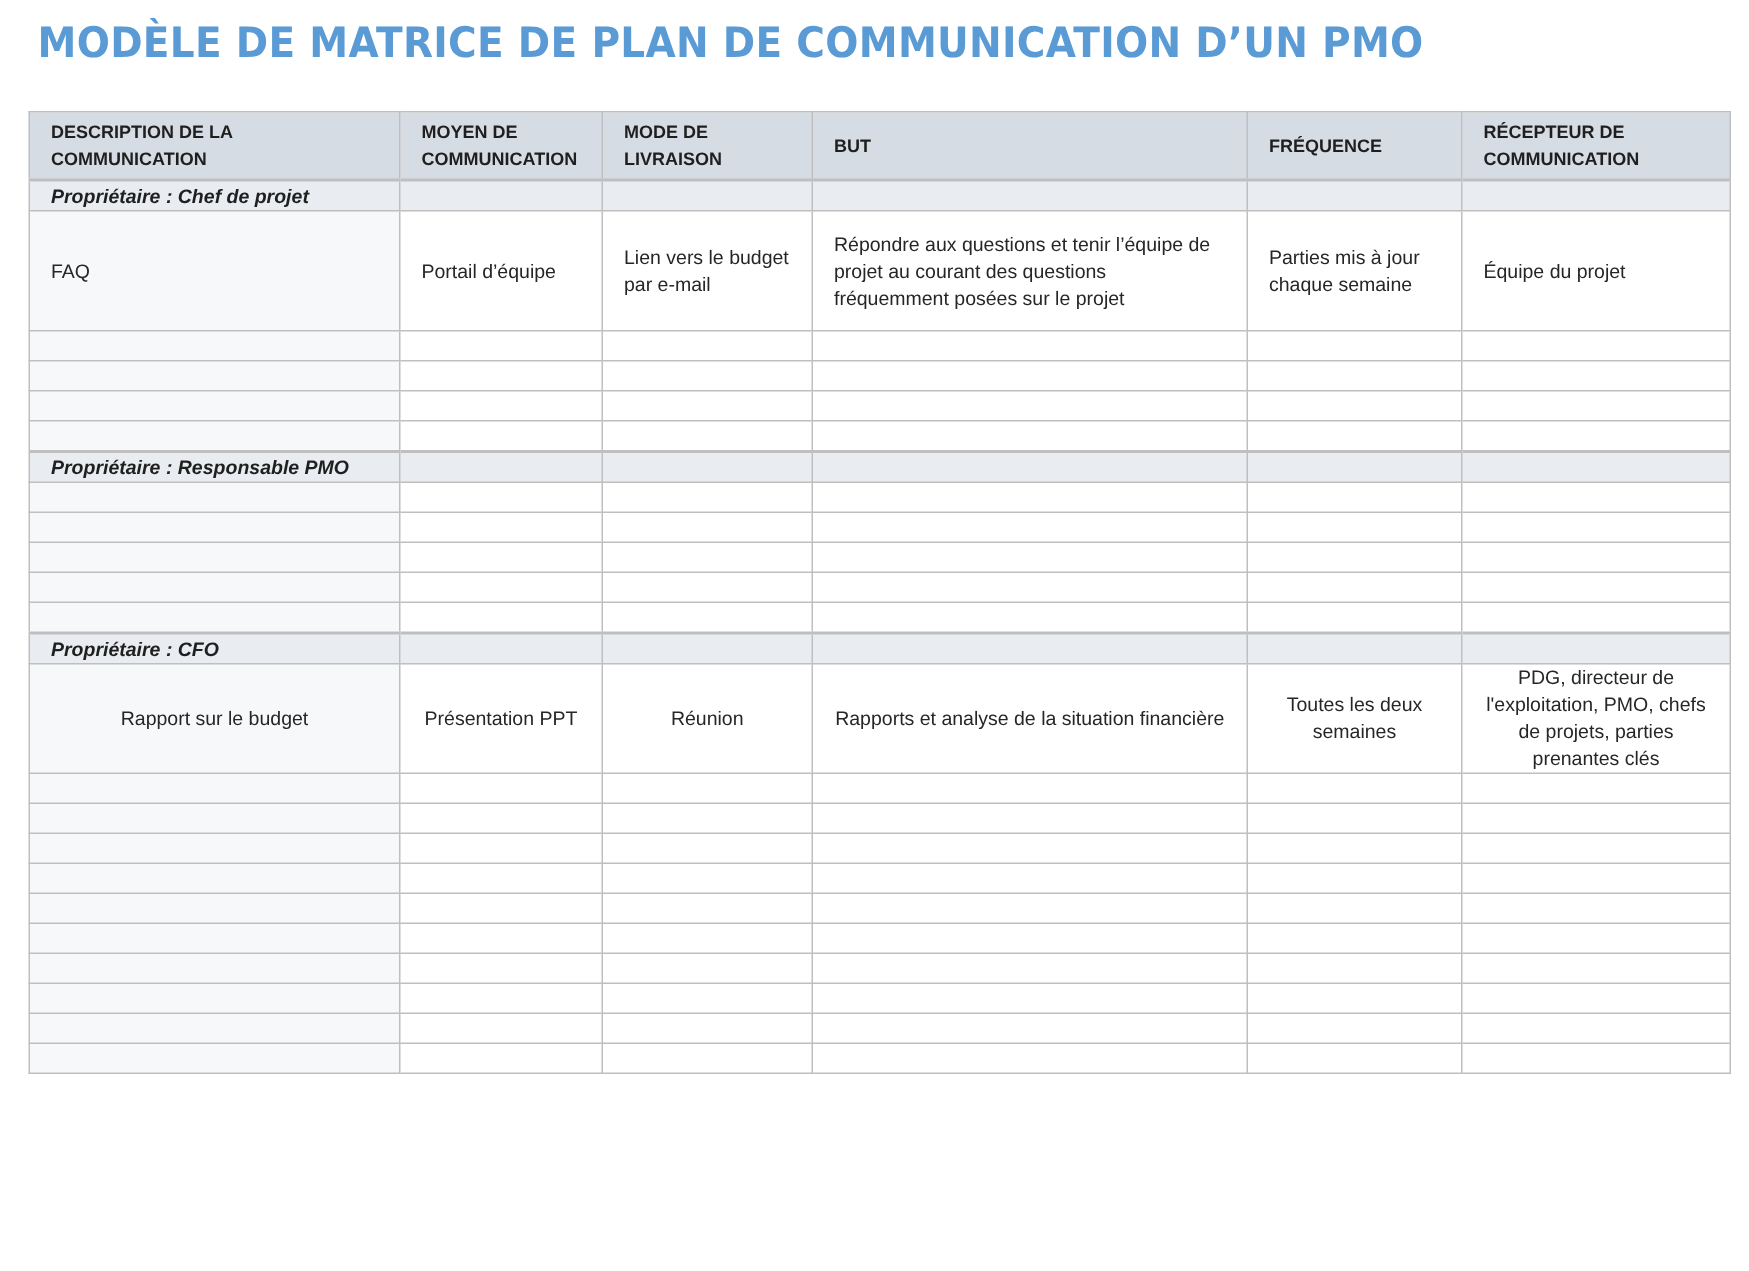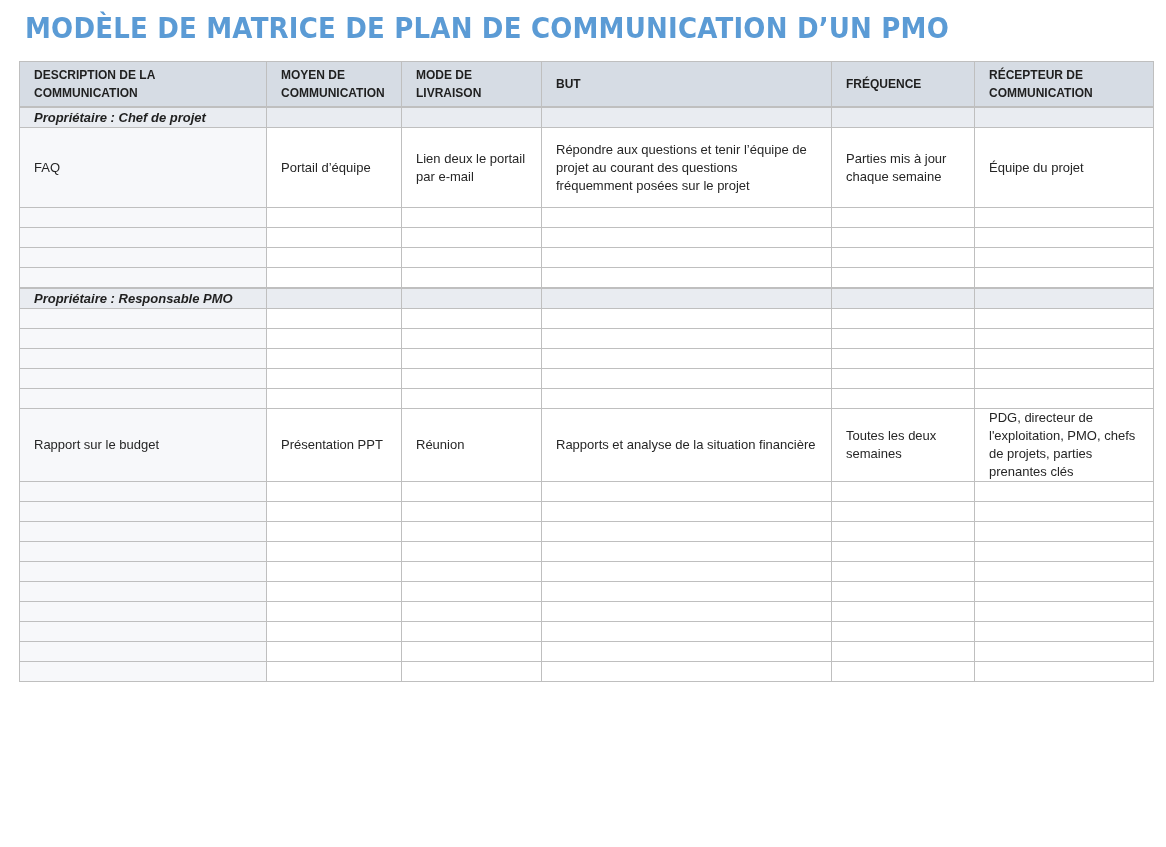--- a/index.html
+++ b/index.html
@@ -9,21 +9,21 @@
       color: #262626;
     }
     .title {
       position: absolute; left: 25px; top: 12px;
       font-size: 28px; font-weight: bold; color: #5B9BD5;
       letter-spacing: 0.2px; white-space: nowrap;
       font-family: "DejaVu Sans", "Liberation Sans", sans-serif;
       transform: scaleX(0.93); transform-origin: left center;
     }
     table.matrix {
-      position: absolute; left: 19px; top: 61px;
+      position: absolute; left: 19px; top: 74px;
       width: 1134px;
       border-collapse: collapse;
       table-layout: fixed;
       font-size: 13px;
       padding-left: 32px;
     }
     table.matrix col.c1 { width: 247px; }
     table.matrix col.c2 { width: 135px; }
     table.matrix col.c3 { width: 140px; }
     table.matrix col.c4 { width: 290px; }
@@ -56,21 +56,21 @@
       font-size: 13px;
       font-style: italic;
     }
     tr.group td:first-child { white-space: nowrap; }
     tr.data td { background: #ffffff; }
     tr.data td:first-child { background: #F7F8FA; }
     tr.blank td { height: 19px; background: #ffffff; }
     tr.blank td:first-child { background: #F7F8FA; }
     tr.r-faq td { height: 79px; }
     tr.r-pmo td { height: 34px; }
-    tr.r-cfo td { height: 70px; }
+    tr.r-cfo td { height: 70px; text-align: center; }
     tr.r-other td { height: 50px; }
   </style>
 </head>
 <body>
 
 <div class="title">MODÈLE DE MATRICE DE PLAN DE COMMUNICATION D’UN PMO</div>
 
 <table class="matrix">
   <colgroup>
     <col class="c1">
@@ -96,21 +96,21 @@
       <td>Propriétaire : Chef de projet</td>
       <td></td>
         <td></td>
         <td></td>
         <td></td>
         <td></td>
     </tr>
     <tr class="data r-faq">
       <td>FAQ</td>
       <td>Portail d’équipe</td>
-      <td>Lien deux le portail par e-mail</td>
+      <td>Lien vers le budget par e-mail</td>
       <td>Répondre aux questions et tenir l’équipe de projet au courant des questions fréquemment posées sur le projet</td>
       <td>Parties mis à jour chaque semaine</td>
       <td>Équipe du projet</td>
     </tr>
     <tr class="blank">
         <td></td>
         <td></td>
         <td></td>
         <td></td>
         <td></td>
@@ -183,20 +183,28 @@
       </tr>
     <tr class="blank">
         <td></td>
         <td></td>
         <td></td>
         <td></td>
         <td></td>
         <td></td>
       </tr>
 
+    <tr class="group">
+      <td>Propriétaire : CFO</td>
+      <td></td>
+        <td></td>
+        <td></td>
+        <td></td>
+        <td></td>
+    </tr>
     <tr class="data r-cfo">
       <td>Rapport sur le budget</td>
       <td>Présentation PPT</td>
       <td>Réunion</td>
       <td>Rapports et analyse de la situation financière</td>
       <td>Toutes les deux semaines</td>
       <td>PDG, directeur de l'exploitation, PMO, chefs de projets, parties prenantes clés</td>
     </tr>
     <tr class="blank">
         <td></td>

